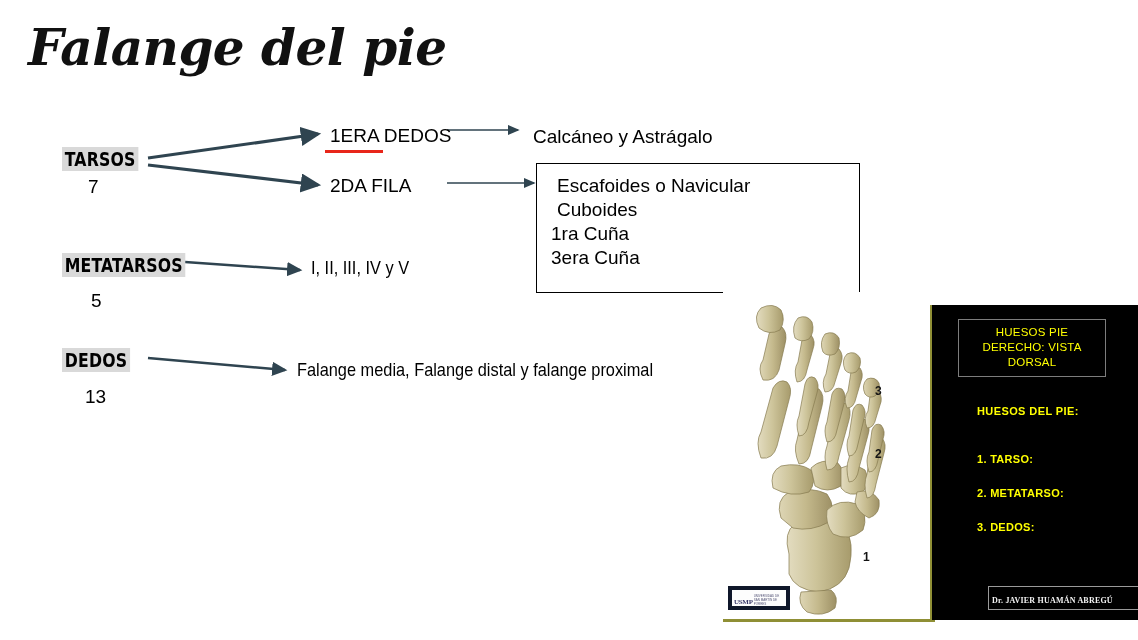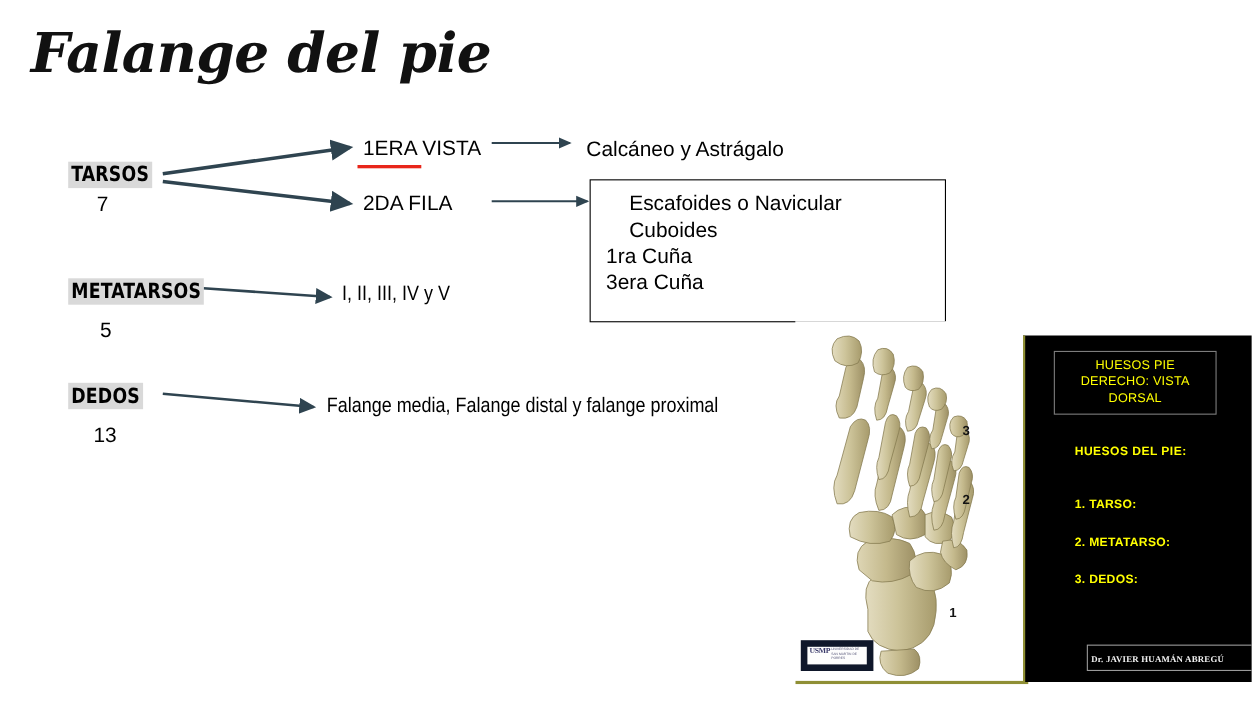--- a/index.html
+++ b/index.html
@@ -92,21 +92,21 @@
     list-style: none;
     margin: 0;
     padding: 10px 0 0 14px;
   }
   #bone-box li {
     font-size: 19px;
     line-height: 24px;
     color: #000;
     white-space: nowrap;
   }
-  #bone-box li.indented { padding-left: 6px; margin-left: 15px; }
+  #bone-box li.indented { padding-left: 6px; }
 
   
   #arrows-layer {
     position: absolute;
     left: 0; top: 0;
     width: 1138px; height: 640px;
     pointer-events: none;
   }
 
   
@@ -135,24 +135,24 @@
     font-weight: 700;
     color: #131313;
   }
 
   #usmp-watermark {
     position: absolute;
     left: 5px;
     bottom: 12px;
     width: 54px;
     height: 16px;
-    border: 6px solid #0f172a;
+    border: 4px solid #0f172a;
     background: #fdfdfd;
     display: flex;
-    align-items: flex-start;
+    align-items: flex-end;
     overflow: hidden;
   }
   #usmp-watermark .usmp-mark {
     font-family: "Liberation Serif", serif;
     font-size: 7px;
     font-weight: 700;
     color: #3a3a6a;
     padding-left: 2px;
     letter-spacing: -0.3px;
   }
@@ -275,21 +275,21 @@
 
 <div class="cat-label" style="left:62px; top:147px;">TARSOS</div>
 <div class="cat-count" style="left:88px; top:176px;">7</div>
 
 <div class="cat-label" style="left:62px; top:253px;">METATARSOS</div>
 <div class="cat-count" style="left:91px; top:290px;">5</div>
 
 <div class="cat-label" style="left:62px; top:348px;">DEDOS</div>
 <div class="cat-count" style="left:85px; top:386px;">13</div>
 
-<div class="body-text" style="left:330px; top:126px;">1ERA VISTA</div>
+<div class="body-text" style="left:330px; top:126px;">1ERA DEDOS</div>
 <div id="red-underline"></div>
 
 <div class="body-text" style="left:330px; top:176px;">2DA FILA</div>
 
 <div class="body-text" style="left:533px; top:127px;">Calcáneo y Astrágalo</div>
 
 <div id="bone-box">
   <ul>
     <li class="indented">Escafoides o Navicular</li>
     <li class="indented">Cuboides</li>

